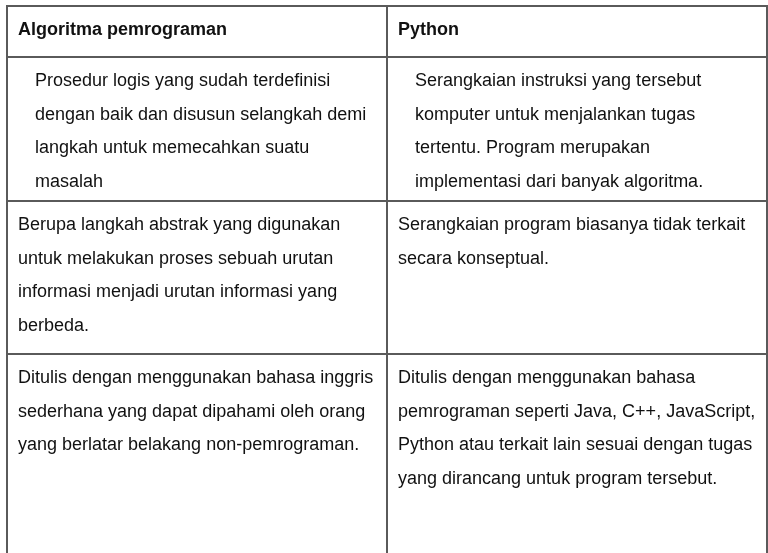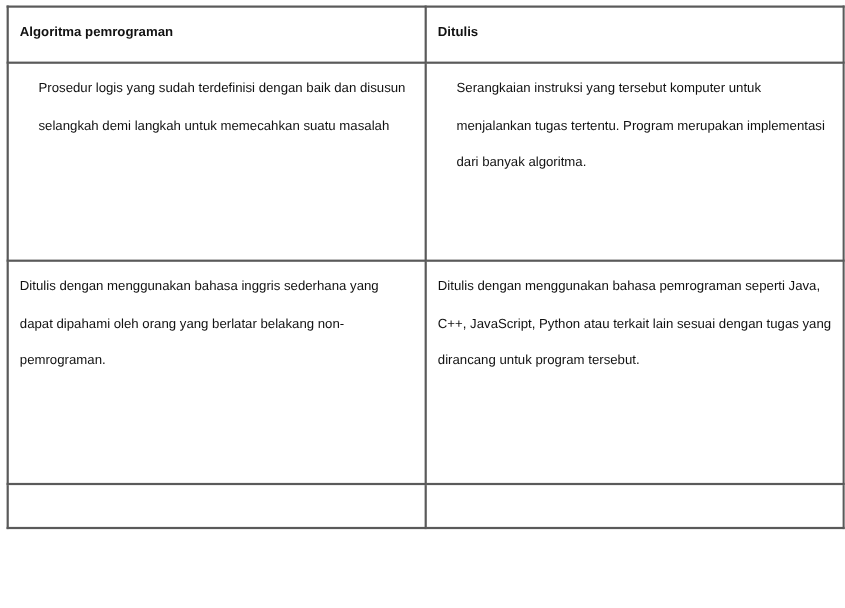--- a/index.html
+++ b/index.html
@@ -21,57 +21,61 @@
       top: 5px;
       width: 760px;
       border-collapse: collapse;
       table-layout: fixed;
     }
     .table td, .table th {
       border: 2px solid #5a5a5a;
       vertical-align: top;
       text-align: left;
       padding: 0 10px 0 10px;
-      font-size: 12px;
+      font-size: 18px;
       line-height: 33.5px;
       font-weight: normal;
       margin-top: 46px;
     }
     .table th {
       font-weight: bold;
       height: 51px;
       padding-top: 6px;
       line-height: 32px;
       box-sizing: border-box;
     }
     .col-left { width: 380px; }
     .col-right { width: 380px; }
-    .row1 td { height: 180px; box-sizing: border-box; padding-top: 6px; padding-left: 27px; }
+    .row1 td { height: 144px; box-sizing: border-box; padding-top: 6px; padding-left: 27px; }
     .row2 td { height: 153px; box-sizing: border-box; padding-top: 6px; }
     .row3 td { height: 203px; box-sizing: border-box; padding-top: 6px; }
     .row4 td { height: 40px; box-sizing: border-box; }
   </style>
 </head>
 <body>
 
 <table class="table">
   <colgroup>
     <col class="col-left">
     <col class="col-right">
   </colgroup>
   <thead>
     <tr>
       <th>Algoritma pemrograman</th>
-      <th>Ditulis</th>
+      <th>Python</th>
     </tr>
   </thead>
   <tbody>
     <tr class="row1">
       <td>Prosedur logis yang sudah terdefinisi dengan baik dan disusun selangkah demi langkah untuk memecahkan suatu masalah</td>
       <td>Serangkaian instruksi yang tersebut komputer untuk menjalankan tugas tertentu. Program merupakan implementasi dari banyak algoritma.</td>
+    </tr>
+    <tr class="row2">
+      <td>Berupa langkah abstrak yang digunakan untuk melakukan proses sebuah urutan informasi menjadi urutan informasi yang berbeda.</td>
+      <td>Serangkaian program biasanya tidak terkait secara konseptual.</td>
     </tr>
     <tr class="row3">
       <td>Ditulis dengan menggunakan bahasa inggris sederhana yang dapat dipahami oleh orang yang berlatar belakang non-pemrograman.</td>
       <td>Ditulis dengan menggunakan bahasa pemrograman seperti Java, C++, JavaScript, Python atau terkait lain sesuai dengan tugas yang dirancang untuk program tersebut.</td>
     </tr>
     <tr class="row4">
       <td></td>
       <td></td>
     </tr>
   </tbody>

